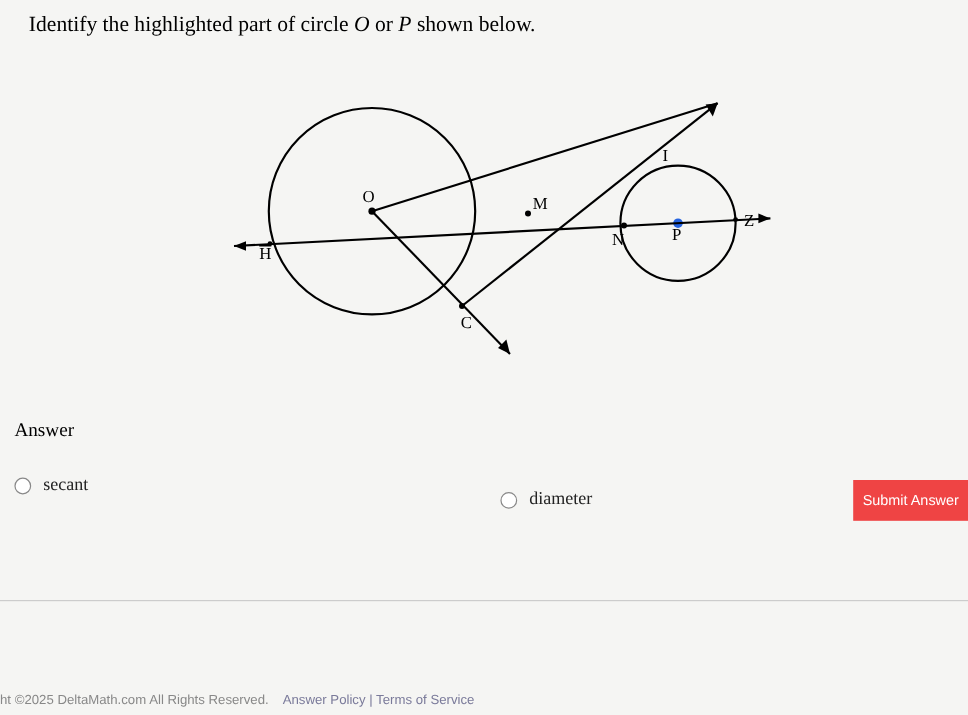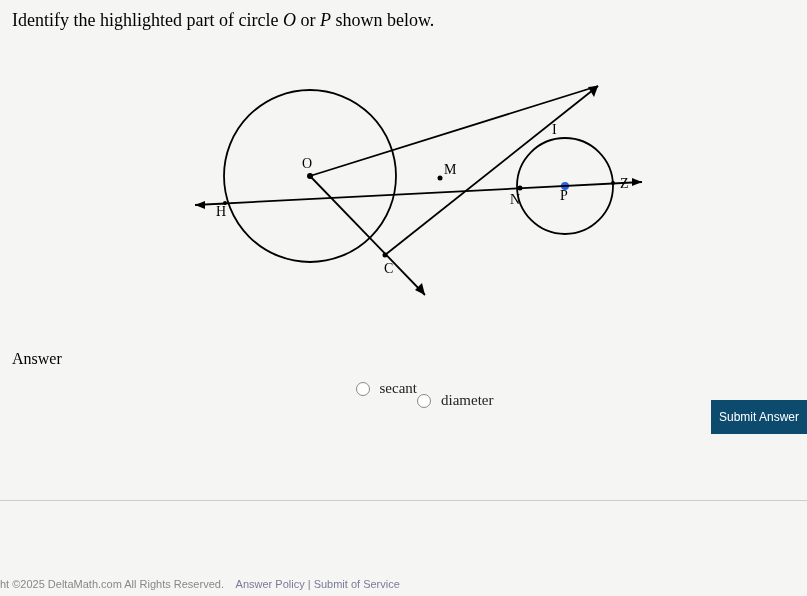--- a/index.html
+++ b/index.html
@@ -7,52 +7,52 @@
       width: 807px;
       height: 596px;
       background: #f5f5f3;
       font-family: Georgia, 'Times New Roman', serif;
       position: relative;
       overflow: hidden;
     }
     .question {
       position: absolute;
       top: 10px;
-      left: 12px;
+      left: 24px;
       font-size: 18px;
       color: #000;
     }
     .question .italic { font-style: italic; }
     .diagram {
       position: absolute;
       top: 70px;
       left: 170px;
       width: 520px;
       height: 230px;
     }
     .answer-section {
       position: absolute;
       top: 350px;
       left: 12px;
       right: 0;
     }
     .answer-label {
       font-size: 16px;
       color: #000;
-      margin-bottom: 12px;
+      margin-bottom: 28px;
     }
     .options {
       display: flex;
       flex-direction: column;
       gap: 28px;
     }
     .option-row {
       display: flex;
     }
-    .option-col1 { width: 405px; text-align: right; }
+    .option-col1 { width: 405px; }
     .option-col2 { width: 270px; margin-top: 12px; }
     .option {
       display: inline-flex;
       align-items: center;
       gap: 10px;
       font-size: 15px;
       color: #222;
       cursor: pointer;
     }
     .radio {
@@ -60,21 +60,21 @@
       height: 14px;
       border: 1.5px solid #888;
       border-radius: 50%;
       display: inline-block;
       background: #fff;
     }
     .submit-btn {
       position: absolute;
       right: 0;
       top: 400px;
-      background: #0c4a6e;
+      background: #ef4444;
       color: #fff;
       font-family: Arial, sans-serif;
       font-size: 12px;
       padding: 10px 8px;
       cursor: pointer;
       border: none;
     }
     .footer {
       position: absolute;
       bottom: 6px;
@@ -170,14 +170,14 @@
   </div>
 </div>
 
 <button class="submit-btn">Submit Answer</button>
 
 <div class="divider"></div>
 
 <div class="footer">
   <span>ht ©2025 DeltaMath.com All Rights Reserved.</span>
   &nbsp;&nbsp;
-  <span class="link">Answer Policy</span><span class="link"> | </span><span class="link">Submit of Service</span>
+  <span class="link">Answer Policy</span><span class="link"> | </span><span class="link">Terms of Service</span>
 </div>
 
 </body></html>

